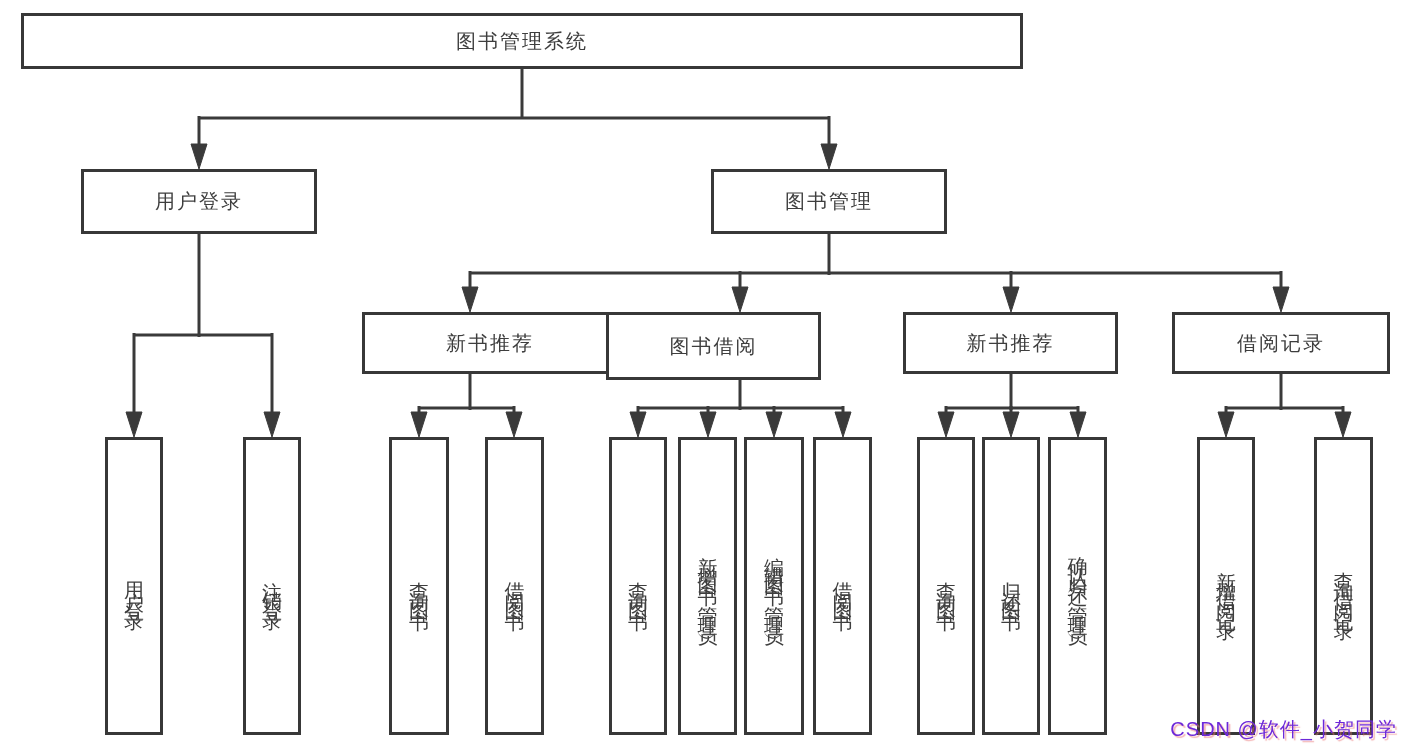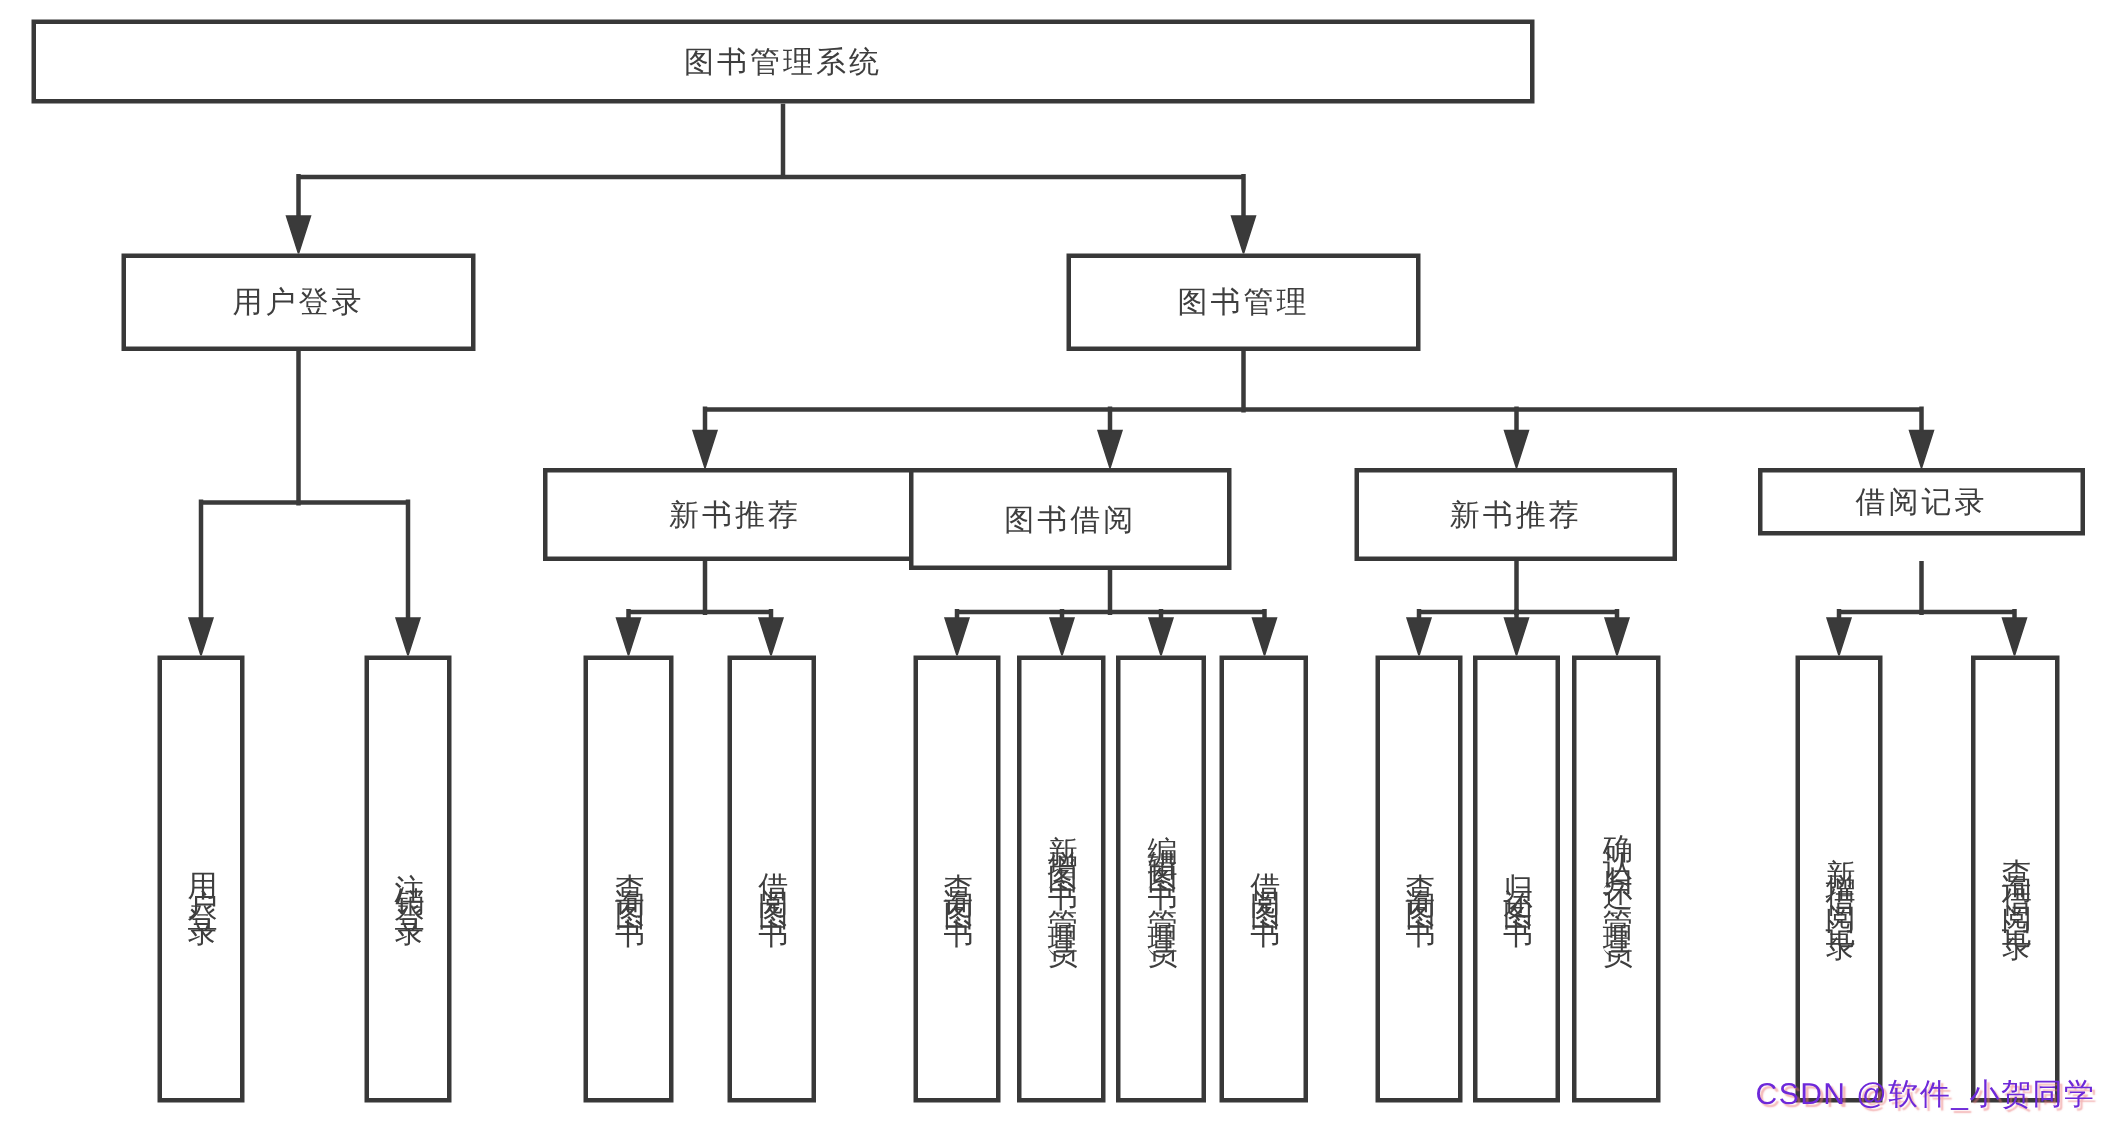--- a/index.html
+++ b/index.html
@@ -119,21 +119,21 @@
 
   <div class="box h" style="left:362px;top:312px;width:256px;height:62px">
     <span>新书推荐</span>
   </div>
   <div class="box h" style="left:606px;top:312px;width:215px;height:68px">
     <span>图书借阅</span>
   </div>
   <div class="box h" style="left:903px;top:312px;width:215px;height:62px">
     <span>新书推荐</span>
   </div>
-  <div class="box h" style="left:1172px;top:312px;width:218px;height:45px">
+  <div class="box h" style="left:1172px;top:312px;width:218px;height:62px">
     <span>借阅记录</span>
   </div>
 
   <div class="box v" style="left:105px;top:437px;width:58px;height:298px">
     <span>用户登录</span>
   </div>
   <div class="box v" style="left:243px;top:437px;width:58px;height:298px">
     <span>注销登录</span>
   </div>
 

